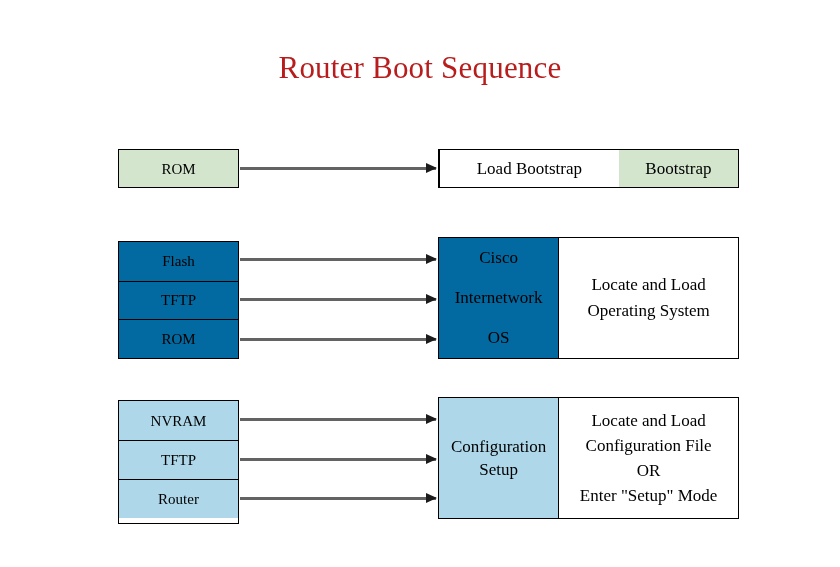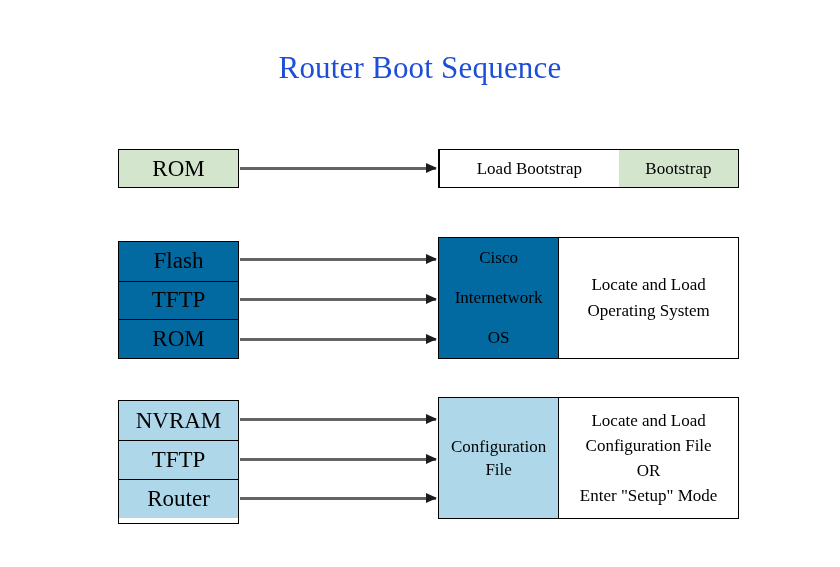--- a/index.html
+++ b/index.html
@@ -23,38 +23,38 @@
   }
   .title {
     position: absolute;
     left: 0;
     top: 48px;
     width: 840px;
     text-align: center;
     font-size: 31px;
     line-height: 40px;
     letter-spacing: 0.2px;
-    color: #1d4ed8;
+    color: #b91c1c;
     white-space: nowrap;
   }
 
   
   .stack {
     position: absolute;
     border: 1.5px solid #000;
     box-sizing: border-box;
     background: #ffffff;
   }
   .cell {
     box-sizing: border-box;
     display: flex;
     align-items: center;
     justify-content: center;
     text-align: center;
-    font-size: 23px;
+    font-size: 15px;
     line-height: 22px;
   }
   .cell + .cell { border-top: 1.5px solid #000; }
 
   .group {
     position: absolute;
     border: 1.5px solid #000;
     box-sizing: border-box;
     background: #ffffff;
     display: flex;
@@ -168,20 +168,20 @@
     <div class="shaft"></div>
     <div class="head"></div>
   </div>
   <div class="arrow" style="left:240px; top:497px; width:196px;">
     <div class="shaft"></div>
     <div class="head"></div>
   </div>
 
   <div class="group" style="left:438px; top:397px; width:301px; height:122px;">
     <div class="gcell fill-blue multi" style="width:120px; line-height:23px;">Configuration
-File</div>
+Setup</div>
     <div class="gcell fill-white divider multi" style="width:181px; line-height:25px;">Locate and Load
 Configuration File
 OR
 Enter "Setup" Mode</div>
   </div>
 
 </div>
 
 </body></html>

